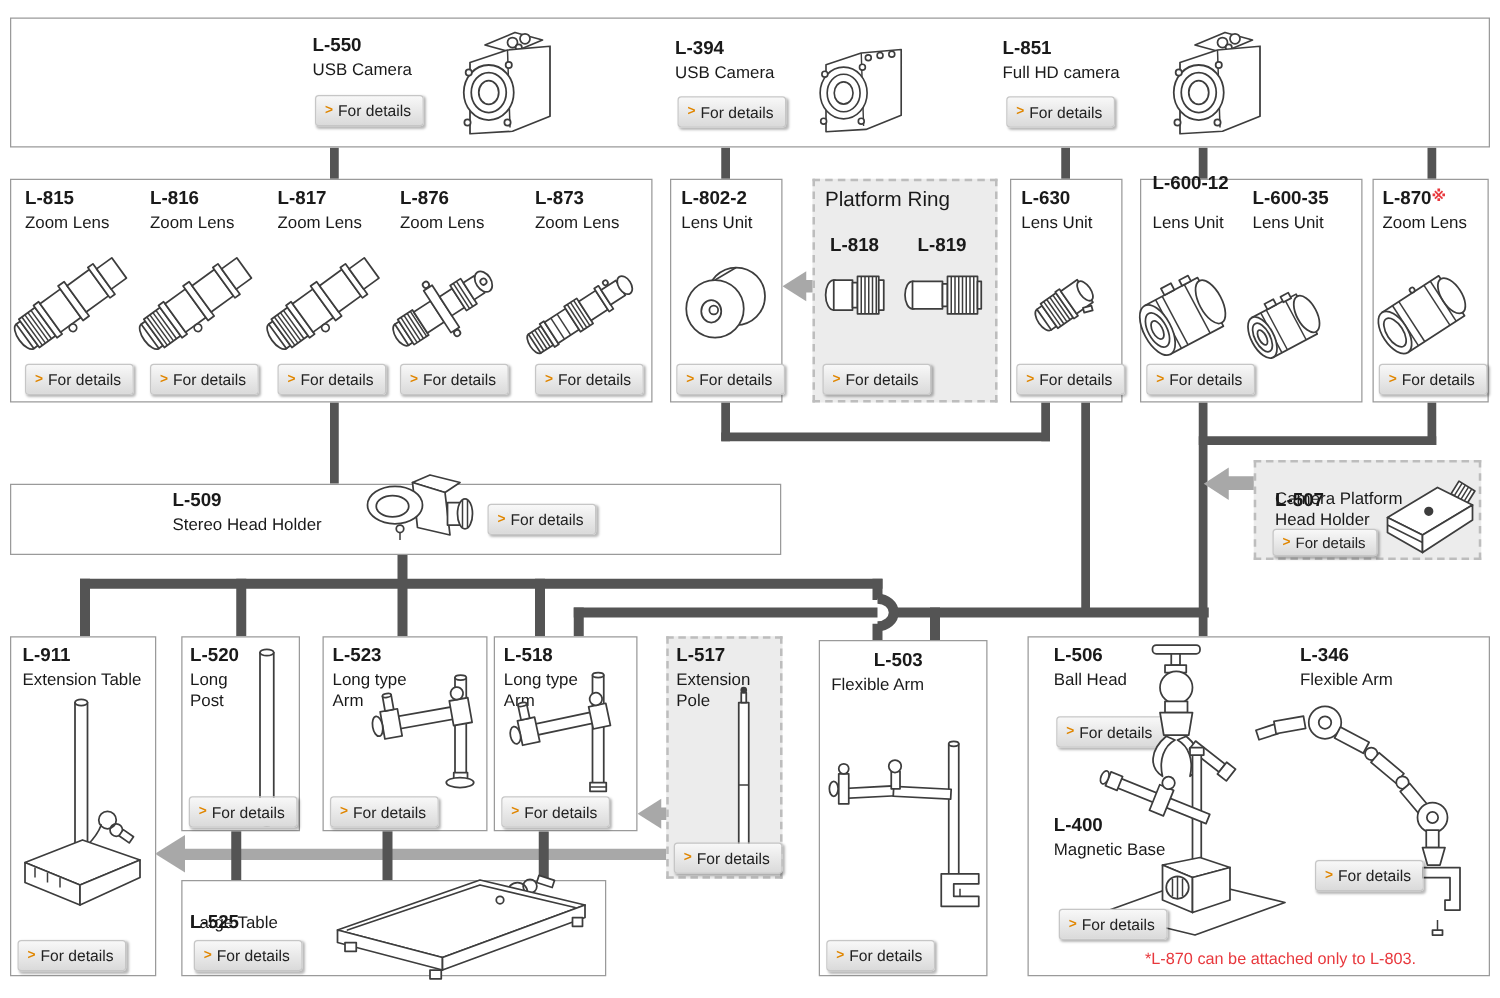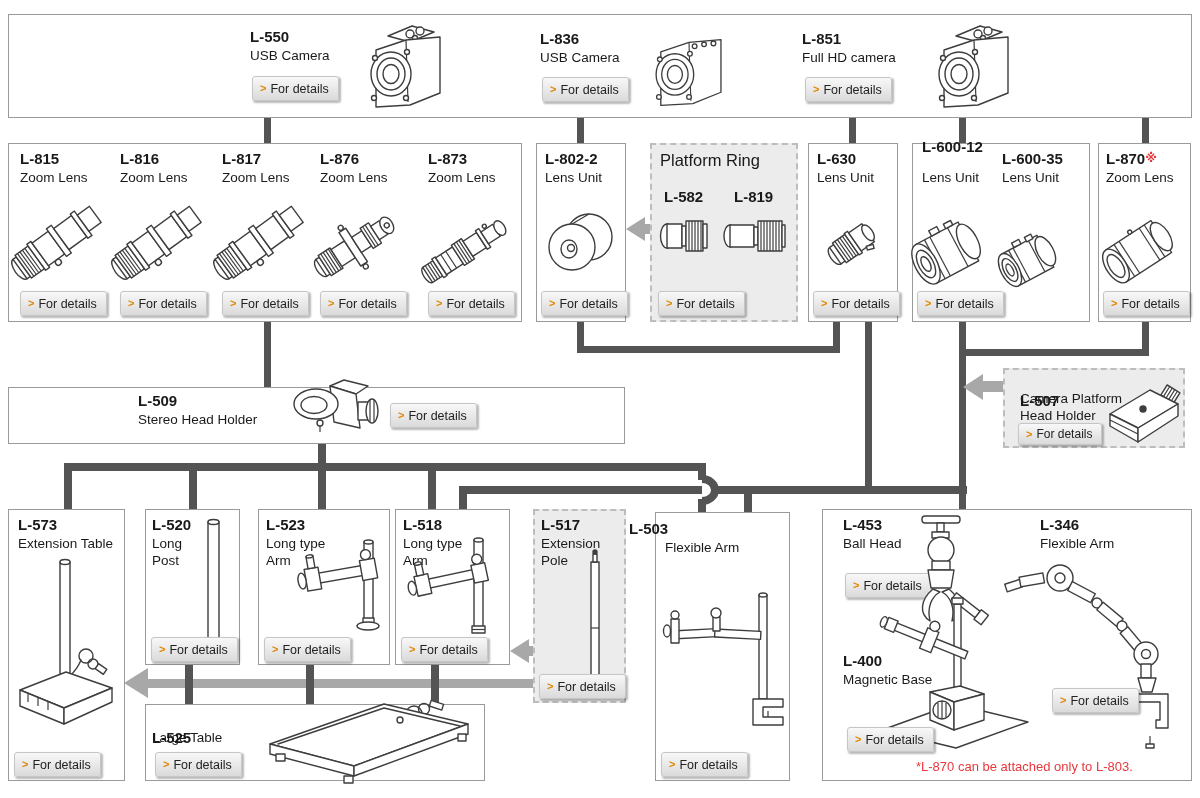--- a/index.html
+++ b/index.html
@@ -110,21 +110,21 @@
       <line x1="46" y1="26" x2="48" y2="88"></line>
     <ellipse cx="31" cy="60" rx="20" ry="22"></ellipse>
       <ellipse cx="31" cy="60" rx="14" ry="16"></ellipse>
       <ellipse cx="31" cy="60" rx="8" ry="9.5"></ellipse>
     <circle cx="15" cy="44" r="2.5"></circle>
       <circle cx="47" cy="38" r="2.5"></circle>
       <circle cx="14" cy="84" r="2.5"></circle>
       <circle cx="46" cy="84" r="2.5"></circle>
   </svg>
 
-  <div class="code" style="left:540px;top:30px">L-836</div>
+  <div class="code" style="left:540px;top:30px">L-394</div>
   <div class="name" style="left:540px;top:50px">USB Camera</div>
   <div class="btn" style="left:542px;top:77px">
     <span class="chev">&gt;</span>
     <span>For details</span>
   </div>
   <svg class="art" style="left:645px;top:18px;width:88px;height:94px" viewBox="0 0 92 100">
     <polygon points="16,36 46,26 80,23 80,79 50,91 16,93"></polygon>
       <line x1="46" y1="26" x2="48" y2="88"></line>
     <circle cx="52" cy="30" r="2.5"></circle>
       <circle cx="62" cy="28" r="2.5"></circle>
@@ -302,21 +302,21 @@
     <circle cx="27" cy="44" r="23"></circle>
       <ellipse cx="24" cy="46" rx="8" ry="9"></ellipse>
       <circle cx="26" cy="45" r="3.5"></circle>
   </svg>
   <div class="btn" style="left:541px;top:291px">
     <span class="chev">&gt;</span>
     <span>For details</span>
   </div>
 
   <div class="ext-title" style="left:660px;top:151px">Platform Ring</div>
-  <div class="code" style="left:664px;top:188px">L-582</div>
+  <div class="code" style="left:664px;top:188px">L-818</div>
   <div class="code" style="left:734px;top:188px">L-819</div>
   <svg class="art" style="left:658px;top:212px;width:58px;height:48px" viewBox="0 0 58 48">
     <ellipse cx="9" cy="24" rx="6.5" ry="12"></ellipse>
       <rect x="9" y="12" width="15" height="24"></rect>
       <rect x="24" y="14" width="4" height="20"></rect>
     <rect x="28" y="9" width="17" height="30"></rect>
       <line x1="31" y1="9" x2="31" y2="39"></line>
       <line x1="34" y1="9" x2="34" y2="39"></line>
       <line x1="37" y1="9" x2="37" y2="39"></line>
       <line x1="40" y1="9" x2="40" y2="39"></line>
@@ -456,21 +456,21 @@
         <line x1="9" y1="-6" x2="9" y2="6"></line>
         <line x1="12" y1="-6" x2="12" y2="6"></line>
       </g>
     <polygon points="8,44 48,20 76,34 36,58"></polygon>
       <polygon points="8,44 36,58 36,72 8,56"></polygon>
       <polygon points="36,58 76,34 76,46 36,72"></polygon>
     <circle cx="41" cy="39" r="3" class="dk"></circle>
       <line x1="8" y1="50" x2="36" y2="64"></line>
   </svg>
 
-  <div class="code" style="left:18px;top:516px">L-573</div>
+  <div class="code" style="left:18px;top:516px">L-911</div>
   <div class="name" style="left:18px;top:536px">Extension Table</div>
   <svg class="art" style="left:14px;top:556px;width:104px;height:192px" viewBox="0 0 104 192">
     <rect x="46" y="6" width="10" height="122"></rect>
       <ellipse cx="51" cy="6" rx="5" ry="2.5"></ellipse>
     <path class="ln" d="M56,120 Q64,112 67,104"></path>
       <circle cx="72" cy="100" r="7" class="ln"></circle>
       <circle cx="79" cy="108" r="5" class="ln"></circle>
     <rect x="82" y="110" width="10" height="6" transform="rotate(35 87 113)"></rect>
     <polygon points="6,134 52,116 98,132 50,152"></polygon>
       <polygon points="6,134 50,152 50,168 6,150"></polygon>
@@ -546,21 +546,21 @@
     <rect x="9" y="16" width="8" height="126"></rect>
       <line x1="9" y1="82" x2="17" y2="82"></line>
     <rect x="11" y="8" width="4" height="8"></rect>
       <circle cx="13" cy="6" r="2" class="dk"></circle>
   </svg>
   <div class="btn" style="left:539px;top:674px">
     <span class="chev">&gt;</span>
     <span>For details</span>
   </div>
 
-  <div class="code" style="left:629px;top:520px">L-503</div>
+  <div class="code" style="left:699px;top:520px">L-503</div>
   <div class="name" style="left:665px;top:540px">Flexible Arm</div>
   <svg class="art" style="left:657px;top:585px;width:134px;height:142px" viewBox="0 0 134 142">
     <rect x="102" y="10" width="8" height="104"></rect>
       <ellipse cx="106" cy="10" rx="4" ry="2"></ellipse>
     <g transform="translate(14,46) rotate(-3)">
         <rect x="0" y="0" width="46" height="8"></rect>
       </g>
     <g transform="translate(58,44) rotate(3)">
         <rect x="0" y="0" width="46" height="8"></rect>
       </g>
@@ -570,21 +570,21 @@
       <ellipse cx="10" cy="46" rx="3.5" ry="6"></ellipse>
       <circle cx="18" cy="30" r="4"></circle>
     <path d="M96,114 h30 v8 h-20 v10 h20 v8 h-30 z"></path>
       <line x1="111" y1="132" x2="111" y2="126"></line>
   </svg>
   <div class="btn" style="left:661px;top:752px">
     <span class="chev">&gt;</span>
     <span>For details</span>
   </div>
 
-  <div class="code" style="left:843px;top:516px">L-453</div>
+  <div class="code" style="left:843px;top:516px">L-506</div>
   <div class="name" style="left:843px;top:536px">Ball Head</div>
   <div class="btn" style="left:845px;top:573px">
     <span class="chev">&gt;</span>
     <span>For details</span>
   </div>
   <svg class="art" style="left:902px;top:510px;width:96px;height:158px" viewBox="0 0 96 158">
     <rect x="20" y="6" width="38" height="7" rx="3"></rect>
       <rect x="35" y="13" width="7" height="9"></rect>
       <rect x="30" y="22" width="17" height="6"></rect>
     <circle cx="39" cy="40" r="13"></circle>

